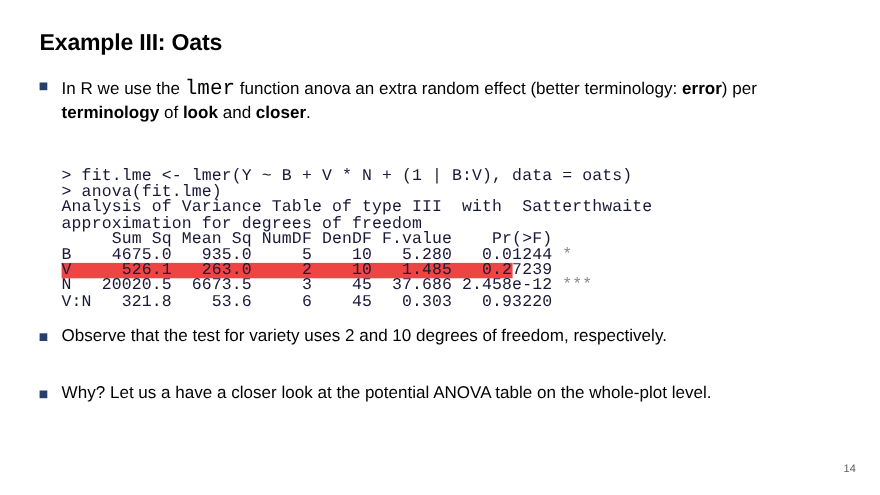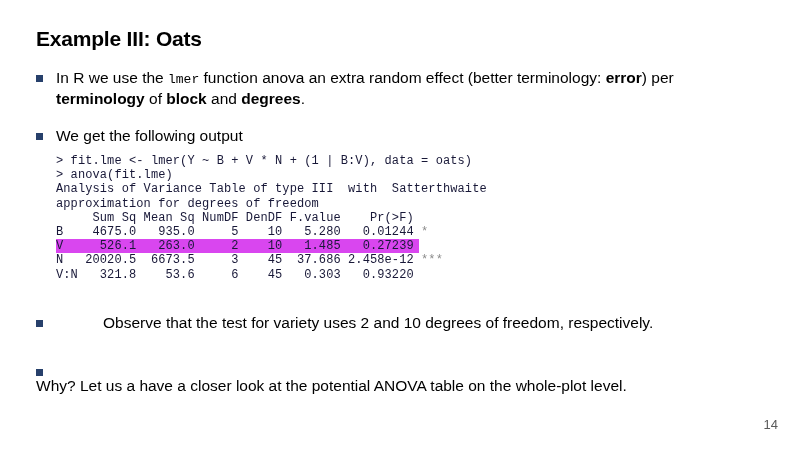--- a/index.html
+++ b/index.html
@@ -51,80 +51,76 @@
     background: #27406b;
     margin-top: 7px;
     margin-right: 13px;
   }
   .bullet-text {
     flex: 1 1 auto;
   }
   .bullet-text b { font-weight: bold; text-align: center; }
   .mono-inline {
     font-family: "Liberation Mono", "DejaVu Sans Mono", monospace;
-    font-size: 13px;
+    font-size: 19px;
     letter-spacing: 0px;
   }
 
   #bullet-1 { left: 36px; top: 68px; width: 722px; }
   #bullet-2 { left: 36px; top: 126px; width: 722px; }
-  #bullet-3 { left: 36px; top: 313px; width: 722px; gap: 47px; }
-  #bullet-4 { left: 36px; top: 362px; width: 722px; flex-direction: column; }
+  #bullet-3 { left: 36px; top: 296px; width: 722px; }
+  #bullet-4 { left: 36px; top: 348px; width: 722px; }
 
   
   .code-block {
     position: absolute;
     left: 56px;
     top: 154px;
     font-family: "Liberation Mono", "DejaVu Sans Mono", monospace;
-    font-size: 12px;
+    font-size: 15px;
     line-height: 14.2px;
     color: #181838;
     white-space: pre;
     letter-spacing: 0.1px;
   }
   .code-line {
     white-space: pre;
     display: block;
     height: 14.2px;
   }
   .code-line.hl {
-    background: #d946ef;
-    width: 363px;
+    background: #ef4444;
+    width: 410px;
   }
   .star {
     color: #8a8a8a;
   }
 
   
   .page-number {
     position: absolute;
     right: 22px;
     bottom: 18px;
-    font-size: 13px;
+    font-size: 10px;
     color: #5a5a5a;
     font-family: "Liberation Sans", sans-serif;
   }
 </style>
 </head>
 <body>
 
 <div class="slide">
 
   <div class="slide-title">Example III: Oats</div>
 
   <div class="bullet" id="bullet-1">
     <span class="bullet-marker"></span>
-    <span class="bullet-text"><span>In R we use the </span><span class="mono-inline">lmer</span><span> function anova an extra random effect (better terminology: </span><b>error</b><span>) per </span><b>terminology</b><span> of </span><b>block</b><span> and </span><b>degrees</b><span>.</span></span>
+    <span class="bullet-text"><span>In R we use the </span><span class="mono-inline">lmer</span><span> function anova an extra random effect (better terminology: </span><b>error</b><span>) per </span><b>terminology</b><span> of </span><b>look</b><span> and </span><b>closer</b><span>.</span></span>
   </div>
 
-  <div class="bullet" id="bullet-2">
-    <span class="bullet-marker"></span>
-    <span class="bullet-text"><span>We get the following output</span></span>
-  </div>
 
   <div class="code-block" id="code-block"><span class="code-line">&gt; fit.lme &lt;- lmer(Y ~ B + V * N + (1 | B:V), data = oats)</span><span class="code-line">&gt; anova(fit.lme)</span><span class="code-line">Analysis of Variance Table of type III  with  Satterthwaite</span><span class="code-line">approximation for degrees of freedom</span><span class="code-line">     Sum Sq Mean Sq NumDF DenDF F.value    Pr(&gt;F)</span><span class="code-line">B    4675.0   935.0     5    10   5.280   0.01244 <span class="star">*</span></span><span class="code-line hl">V     526.1   263.0     2    10   1.485   0.27239</span><span class="code-line">N   20020.5  6673.5     3    45  37.686 2.458e-12 <span class="star">***</span></span><span class="code-line">V:N   321.8    53.6     6    45   0.303   0.93220</span></div>
 
   <div class="bullet" id="bullet-3">
     <span class="bullet-marker"></span>
     <span class="bullet-text"><span>Observe that the test for variety uses 2 and 10 degrees of freedom, respectively.</span></span>
   </div>
 
   <div class="bullet" id="bullet-4">
     <span class="bullet-marker"></span>

